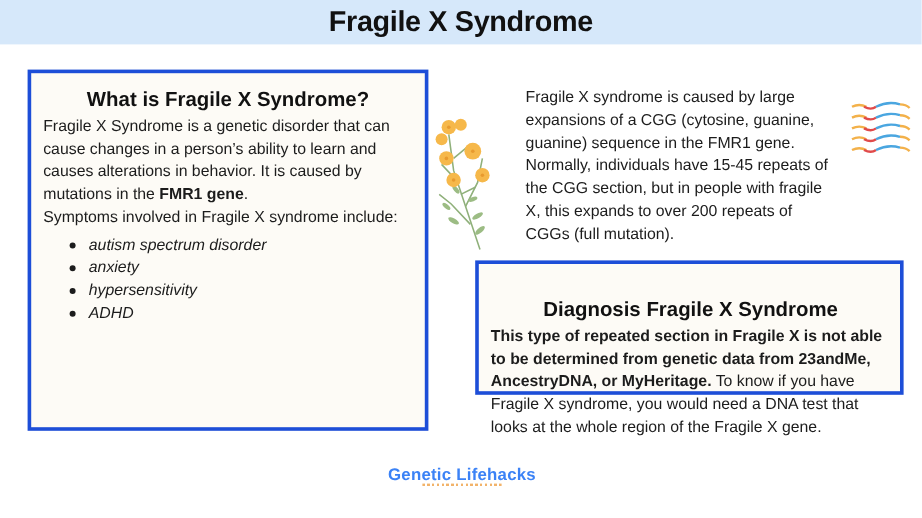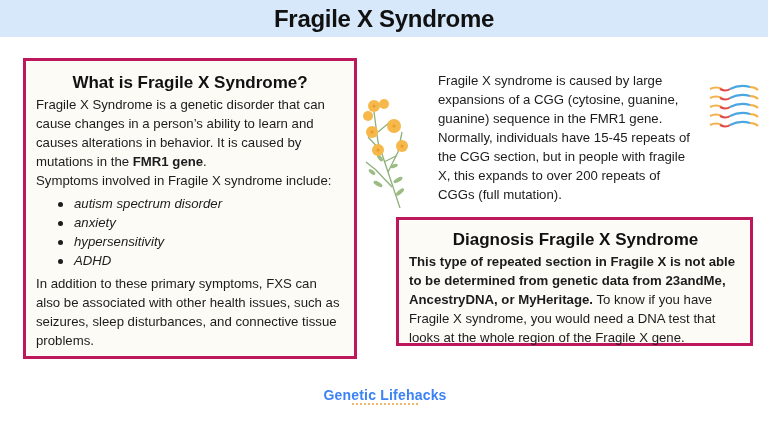--- a/index.html
+++ b/index.html
@@ -15,38 +15,38 @@
     display: flex; align-items: center; justify-content: center;
   }
   .header h1 {
     margin: 0; font-size: 24px; font-weight: bold; color: #111;
     letter-spacing: -0.3px;
     text-align: center;
   }
   .box {
     position: absolute; box-sizing: border-box;
     background: #fdfbf6;
-    border: 3px solid #be185d;
+    border: 3px solid #1d4ed8;
   }
   .box h2 {
     margin: 0; font-size: 17px; font-weight: bold; text-align: center; color: #111;
   }
   .body-text { font-size: 13.2px; line-height: 19px; color: #1c1c1c; }
   .body-text p { margin: 0; }
   .left-box { left: 23px; top: 58px; width: 334px; height: 301px; padding: 10px 10px 0 10px; }
   .left-box h2 { margin-top: 2px; margin-bottom: 2px; }
   ul.symptoms { margin: 4px; padding-left: 34px; list-style: none; font-style: italic; }
   ul.symptoms li { position: relative; }
   ul.symptoms li::before {
     content: ""; position: absolute; left: -16px; top: 8px;
     width: 5px; height: 5px; border-radius: 50%; background: #1c1c1c;
   }
   .causes { position: absolute; left: 422px; top: 55px; width: 290px; }
   .causes h2 { margin: 0 0 3px 0; font-size: 17px; font-weight: bold; text-align: center; color: #111; }
-  .diag-box { left: 396px; top: 217px; width: 357px; height: 129px; padding: 10px 8px 0 10px; }
+  .diag-box { left: 396px; top: 217px; width: 357px; height: 112px; padding: 28px 8px 0 10px; }
   .diag-box h2 { margin-bottom: 2px; }
   .plant { position: absolute; left: 358px; top: 92px; width: 56px; height: 118px; }
   .dna { position: absolute; left: 708px; top: 84px; width: 52px; height: 46px; }
   .logo { position: absolute; left: 300px; top: 388px; width: 170px; text-align: center; }
   .logo .name { font-size: 14px; font-weight: bold; color: #3b82f6; letter-spacing: 0.2px; line-height: 15px; }
   .logo .dots { height: 2px; width: 66px; margin: 0 auto 1px auto;
     background: repeating-linear-gradient(90deg, #f2b36a 0 2px, transparent 2px 4px); }
   .logo .tagline { font-size: 8px; font-weight: bold; color: #6db28a; letter-spacing: 0.2px; line-height: 9px; }
 </style>
 </head>
@@ -60,21 +60,20 @@
   <h2>What is Fragile X Syndrome?</h2>
   <div class="body-text">
     <p><span>Fragile X Syndrome is a genetic disorder that can cause changes in a person’s ability to learn and causes alterations in behavior. It is caused by mutations in the </span><b>FMR1 gene</b><span>.</span></p>
     <p>Symptoms involved in Fragile X syndrome include:</p>
     <ul class="symptoms">
       <li>autism spectrum disorder</li>
       <li>anxiety</li>
       <li>hypersensitivity</li>
       <li>ADHD</li>
     </ul>
-    <p>In addition to these primary symptoms, FXS can also be associated with other health issues, such as seizures, sleep disturbances, and connective tissue problems.</p>
   </div>
 </div>
 
 <div class="plant">
   <svg width="56" height="118" viewBox="0 0 56 118">
     <g stroke="#8fb07a" stroke-width="1.3" fill="none">
       <path d="M42 116 L30 80 L20 50 L16 20"></path>
       <path d="M30 80 L40 60 L44 40"></path>
       <path d="M24 60 L10 45"></path>
       <path d="M20 40 L32 30"></path>

